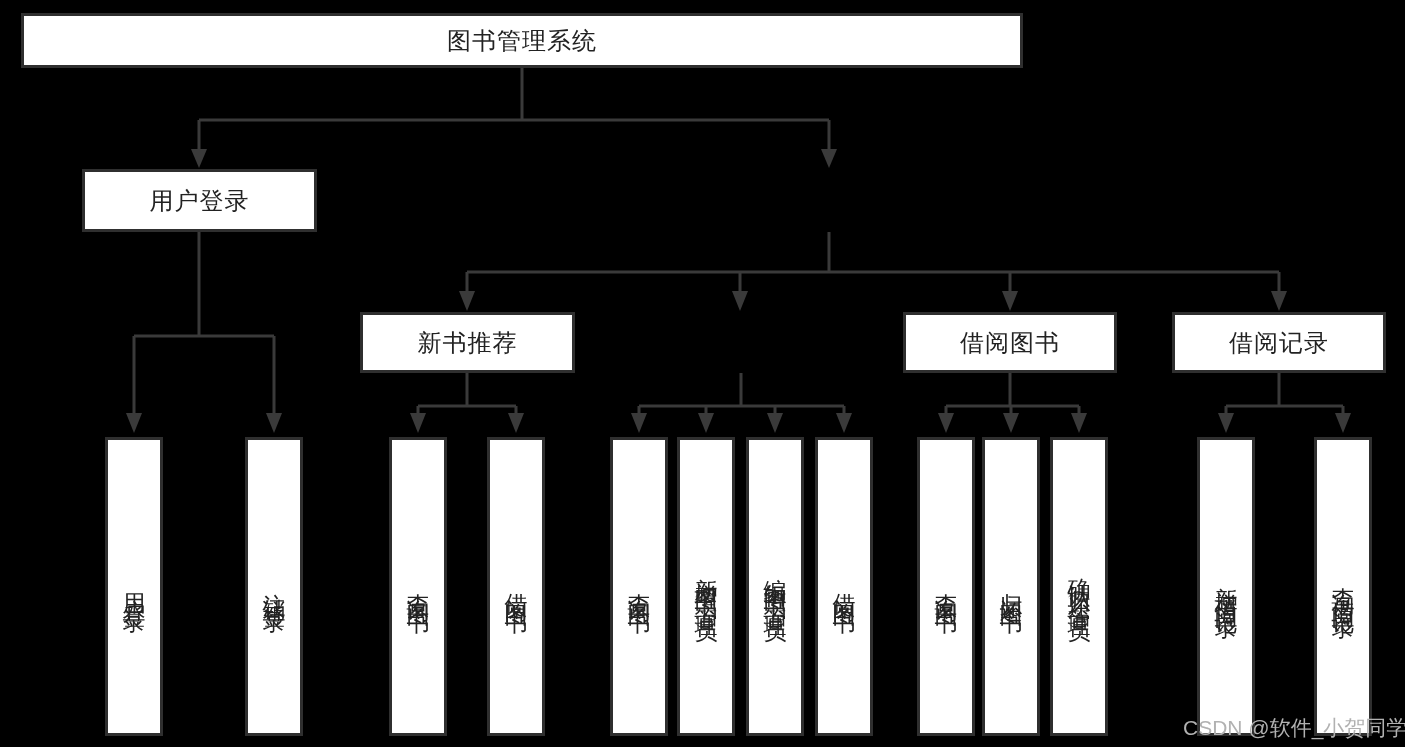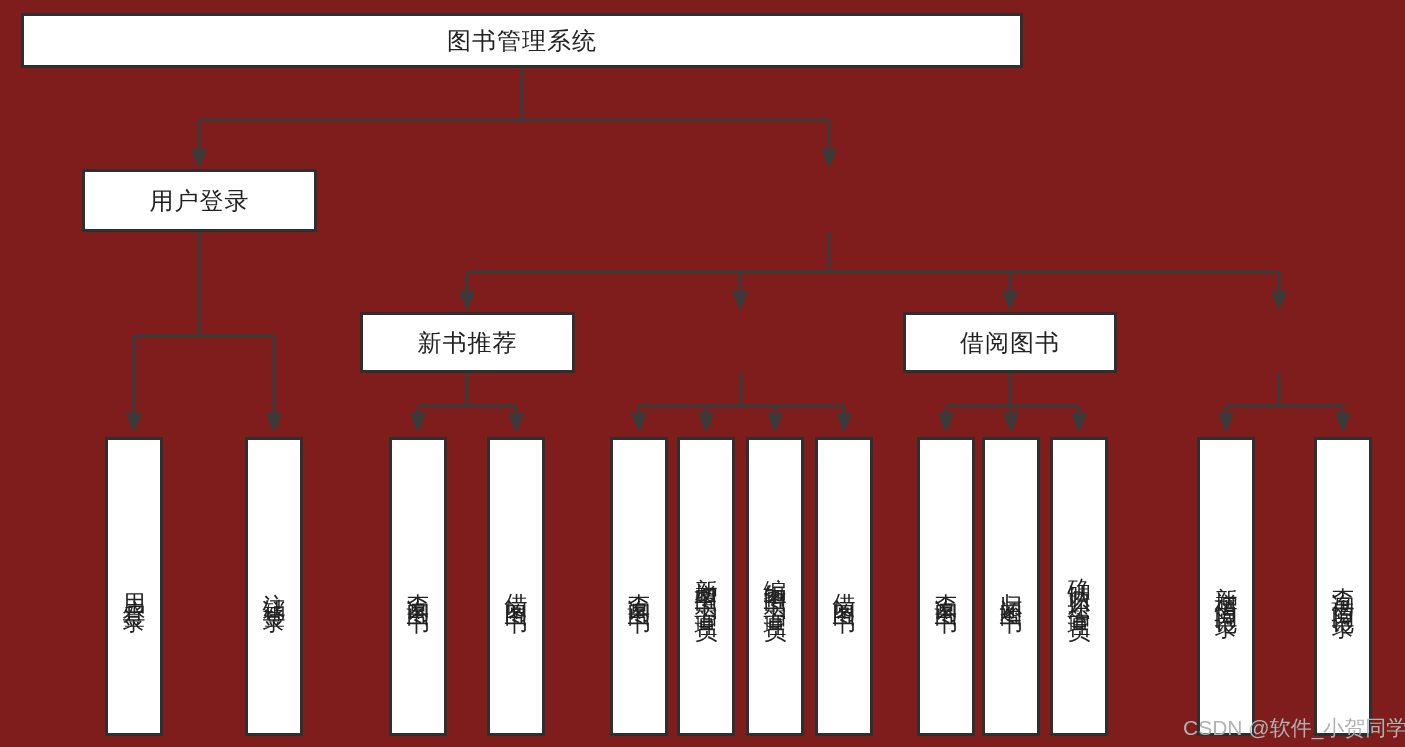--- a/index.html
+++ b/index.html
@@ -4,21 +4,21 @@
 <style>
   html,body{margin:0;padding:0;}
   body{
     font-family:"Liberation Sans","DejaVu Sans",sans-serif;
     background:#ffffff;
   }
   .canvas{
     position:relative;
     width:1405px;
     height:747px;
-    background:#7f1d1d;
+    background:#000000;
     overflow:hidden;
     text-align:right;
   }
   .connector-layer{
     position:absolute;
     left:0;top:0;
     width:1405px;height:747px;
   }
   .box{
     position:absolute;
@@ -104,20 +104,23 @@
   <div class="box hbox" style="left:82px;top:169px;width:235px;height:63px">
     <span>用户登录</span>
   </div>
 
   <div class="box hbox" style="left:360px;top:312px;width:215px;height:61px">
     <span>新书推荐</span>
   </div>
   <div class="box hbox" style="left:903px;top:312px;width:214px;height:61px">
     <span>借阅图书</span>
   </div>
+  <div class="box hbox" style="left:1172px;top:312px;width:214px;height:61px">
+    <span>借阅记录</span>
+  </div>
 
   <div class="box vbox" style="left:105px;top:437px;width:58px;height:299px">
     <span>用户登录</span>
   </div>
   <div class="box vbox" style="left:245px;top:437px;width:58px;height:299px">
     <span>注销登录</span>
   </div>
 
   <div class="box vbox" style="left:389px;top:437px;width:58px;height:299px">
     <span>查询图书</span>

